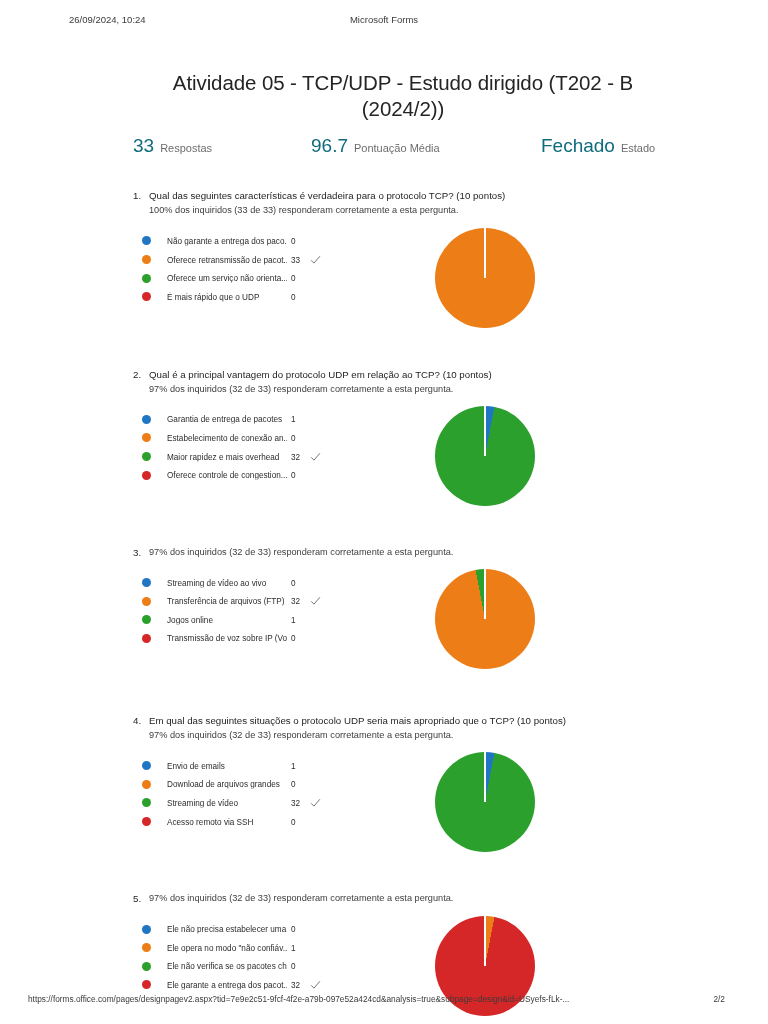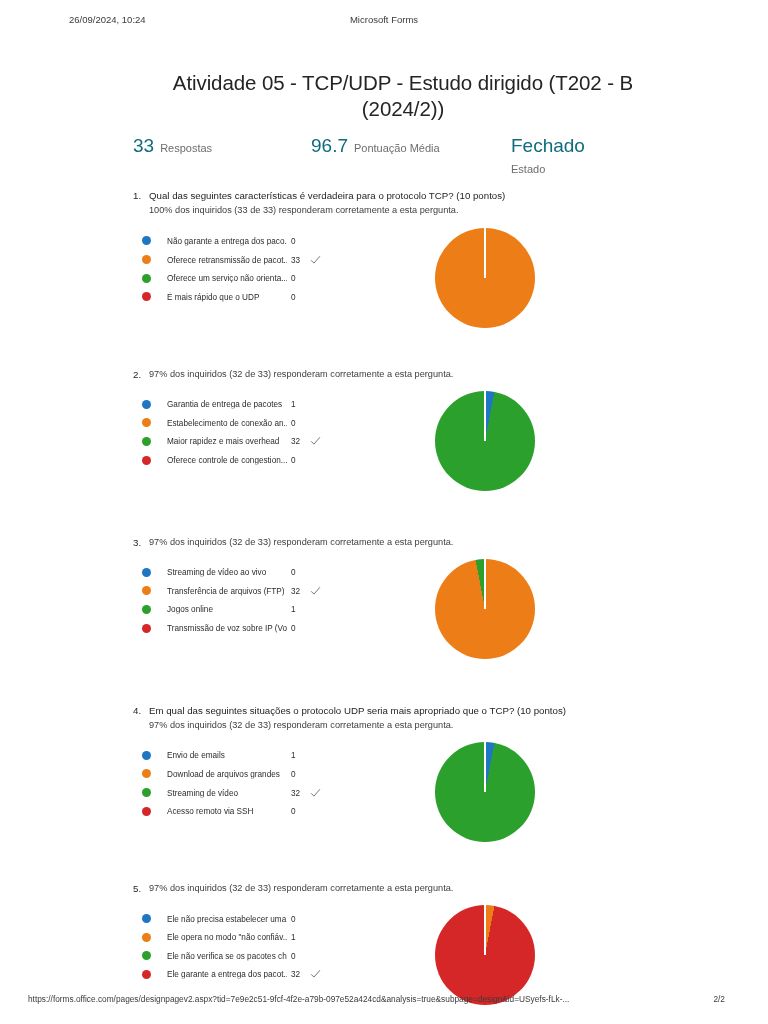--- a/index.html
+++ b/index.html
@@ -108,21 +108,21 @@
     font-size: 19px;
     color: #0f6c7d;
     font-weight: 400;
   }
   .stat .label {
     font-size: 11px;
     color: #6d6d6d;
   }
   .stat-responses { left: 0; }
   .stat-avg { left: 178px; }
-  .stat-state { left: 378px; flex-direction: column; }
+  .stat-state { left: 408px; }
 
   
   .question {
     position: relative;
     margin: 0 0 0 133px;
     width: 560px;
     min-height: 140px;
   }
   .q-block { margin-top: 28px; }
 
@@ -284,20 +284,21 @@
             </div>
             <div class="pie-wrap">
               <div class="pie" style="background: conic-gradient(rgb(237, 125, 22) 0deg, rgb(237, 125, 22) 360deg);"></div>
               <div style="position: absolute; left: 49.4px; top: 0px; width: 1.2px; height: 50px; background: rgb(255, 255, 255);"></div>
             </div>
           </div>
         </div>
         <div class="question q-block">
           <div class="q-head">
             <span class="q-num">2.</span>
+            <span class="q-text">Qual é a principal vantagem do protocolo UDP em relação ao TCP? (10 pontos)</span>
             <span class="q-sub">97% dos inquiridos (32 de 33) responderam corretamente a esta pergunta.</span>
           </div>
           <div class="q-body">
             <div class="legend">
               <div class="legend-row">
                 <span class="swatch" style="background: rgb(31, 119, 196);"></span>
                 <span class="legend-label">Garantia de entrega de pacotes</span>
                 <span class="legend-count">1</span>
               </div>
               <div class="legend-row">

